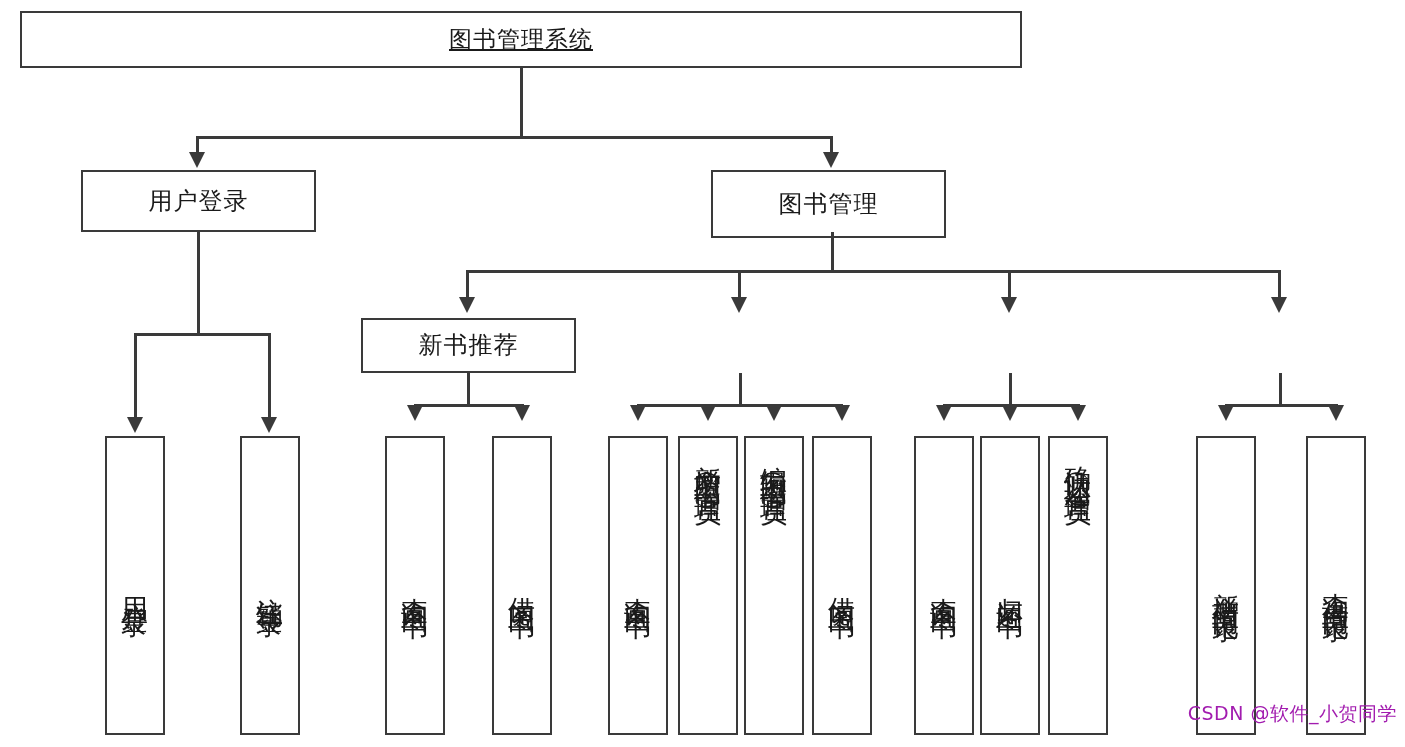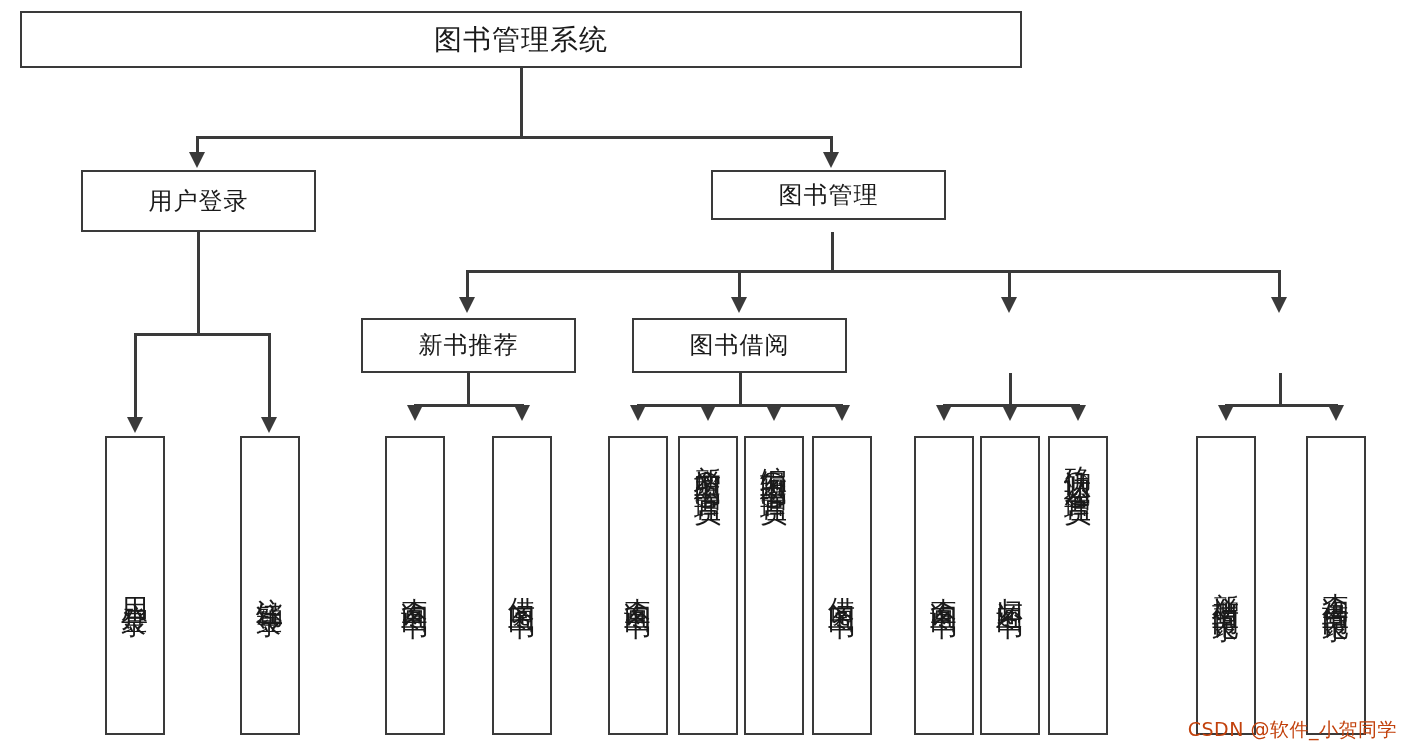--- a/index.html
+++ b/index.html
@@ -29,21 +29,21 @@
   .node .label{
     display:block;
     white-space:pre;
     color:#1a1a1a;
   }
   
   .node.h .label{
     font-size:24px;
     letter-spacing:1px;
   }
-  .node.root .label{font-size:28px;}
+  .node.root .label{font-size:23px;text-decoration:underline;}
   
   .node.v{
     align-items:flex-start;
     justify-content:center;
     padding-top:0;
   }
   .node.v .label{
     writing-mode:vertical-rl;
     text-orientation:upright;
     font-size:27px;
@@ -65,23 +65,23 @@
     position:absolute;
     width:0;height:0;
     border-left:8px solid transparent;
     border-right:8px solid transparent;
     border-top:16px solid #3a3a3a;
   }
   
   #watermark{
     position:absolute;
     right:8px;
-    bottom:4px;
+    bottom:20px;
     font-size:19px;
-    color:#c2410c;
+    color:#a21caf;
     letter-spacing:0.5px;
     white-space:nowrap;
     user-select:none;
   }
 </style>
 </head>
 <body>
 
 <div id="canvas">
 
@@ -94,21 +94,21 @@
   <div class="hline" style="left:196px;top:136px;width:637px;height:3px;"></div>
 
   <div class="vline" style="left:196px;top:136px;width:3px;height:20px;"></div>
   <div class="arrow" style="left:189px;top:152px;"></div>
   <div class="vline" style="left:830px;top:136px;width:3px;height:20px;"></div>
   <div class="arrow" style="left:823px;top:152px;"></div>
 
   <div class="node h" style="left:81px;top:170px;width:235px;height:62px;">
     <span class="label">用户登录</span>
   </div>
-  <div class="node h" style="left:711px;top:170px;width:235px;height:50px;">
+  <div class="node h" style="left:711px;top:170px;width:235px;height:68px;">
     <span class="label">图书管理</span>
   </div>
 
   <div class="vline" style="left:197px;top:232px;width:3px;height:103px;"></div>
   <div class="hline" style="left:134px;top:333px;width:137px;height:3px;"></div>
   <div class="vline" style="left:134px;top:333px;width:3px;height:86px;"></div>
   <div class="arrow" style="left:127px;top:417px;"></div>
   <div class="vline" style="left:268px;top:333px;width:3px;height:86px;"></div>
   <div class="arrow" style="left:261px;top:417px;"></div>
 
@@ -127,23 +127,20 @@
   <div class="vline" style="left:738px;top:270px;width:3px;height:30px;"></div>
   <div class="arrow" style="left:731px;top:297px;"></div>
   <div class="vline" style="left:1008px;top:270px;width:3px;height:30px;"></div>
   <div class="arrow" style="left:1001px;top:297px;"></div>
   <div class="vline" style="left:1278px;top:270px;width:3px;height:30px;"></div>
   <div class="arrow" style="left:1271px;top:297px;"></div>
 
   <div class="node h" style="left:361px;top:318px;width:215px;height:55px;">
     <span class="label">新书推荐</span>
   </div>
-  <div class="node h" style="left:632px;top:318px;width:215px;height:55px;">
-    <span class="label">图书借阅</span>
-  </div>
 
   <div class="vline" style="left:467px;top:373px;width:3px;height:33px;"></div>
   <div class="hline" style="left:414px;top:404px;width:110px;height:3px;"></div>
   <div class="arrow" style="left:407px;top:405px;"></div>
   <div class="arrow" style="left:514px;top:405px;"></div>
 
   <div class="node v mid" style="left:385px;top:436px;width:60px;height:299px;">
     <span class="label">查询图书</span>
   </div>
   <div class="node v mid" style="left:492px;top:436px;width:60px;height:299px;">

